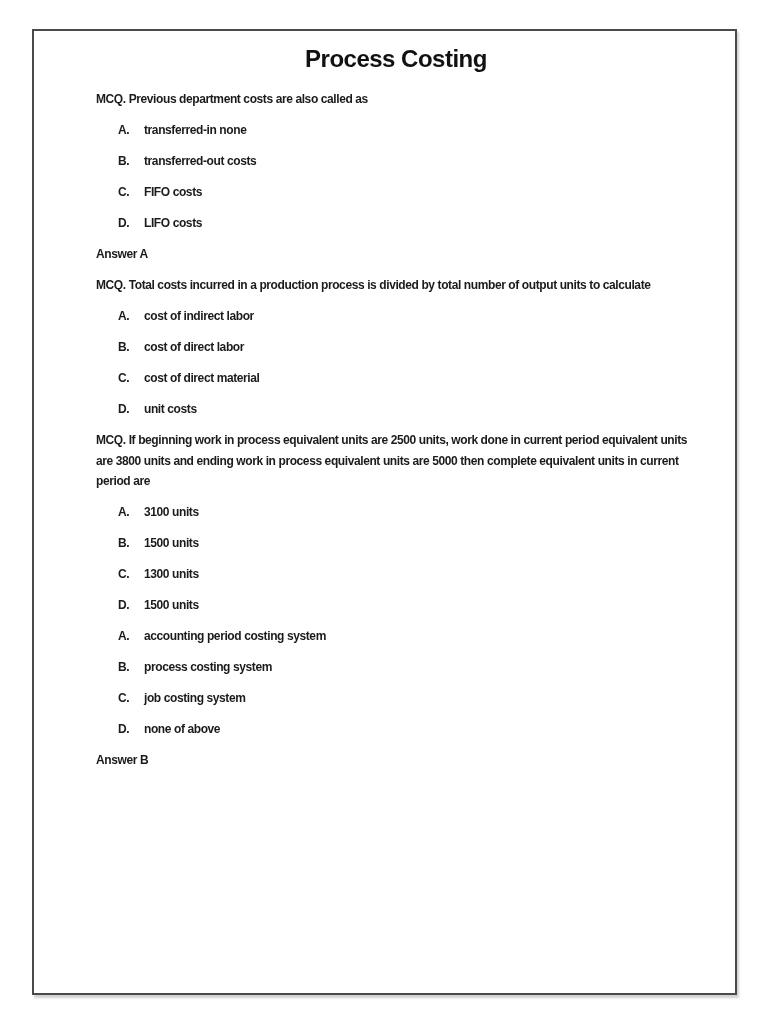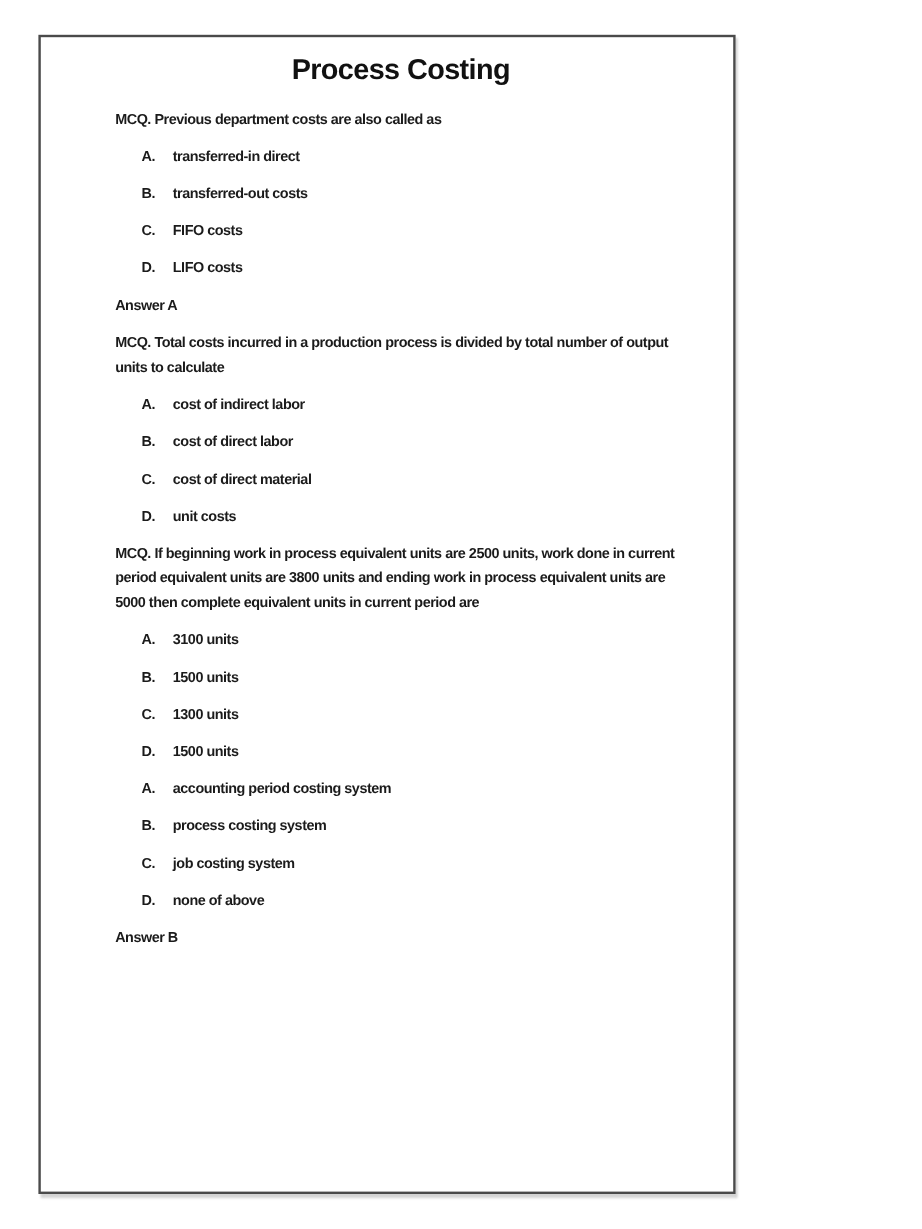--- a/index.html
+++ b/index.html
@@ -14,21 +14,21 @@
     position: relative;
     width: 768px;
     height: 1024px;
     background: #ffffff;
     overflow: hidden;
   }
   .page {
     position: absolute;
     left: 32px;
     top: 29px;
-    width: 581px;
+    width: 705px;
     height: 966px;
     background: #ffffff;
     border: 2px solid #4a4a4a;
     box-sizing: border-box;
     box-shadow: 2px 3px 2px rgba(0,0,0,0.18);
   }
   .content {
     padding: 12px 39px 0 62px;
     color: #1b1b1b;
     font-weight: bold;
@@ -72,21 +72,21 @@
 <div class="canvas">
   <div class="page">
     <div class="content">
 
       <h1 class="doc-title">Process Costing</h1>
 
       <section class="question">
         <p class="prompt">MCQ. Previous department costs are also called as</p>
         <div class="option">
           <span class="letter">A.</span>
-          <span class="opt-text">transferred-in direct</span>
+          <span class="opt-text">transferred-in none</span>
         </div>
         <div class="option">
           <span class="letter">B.</span>
           <span class="opt-text">transferred-out costs</span>
         </div>
         <div class="option">
           <span class="letter">C.</span>
           <span class="opt-text">FIFO costs</span>
         </div>
         <div class="option">

